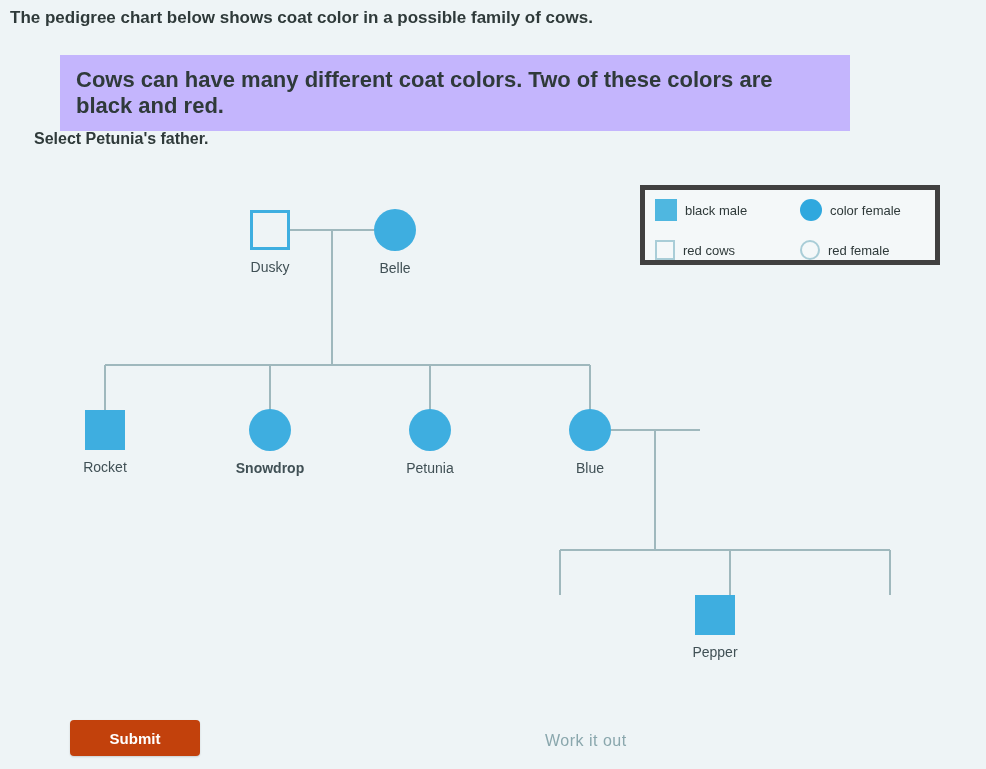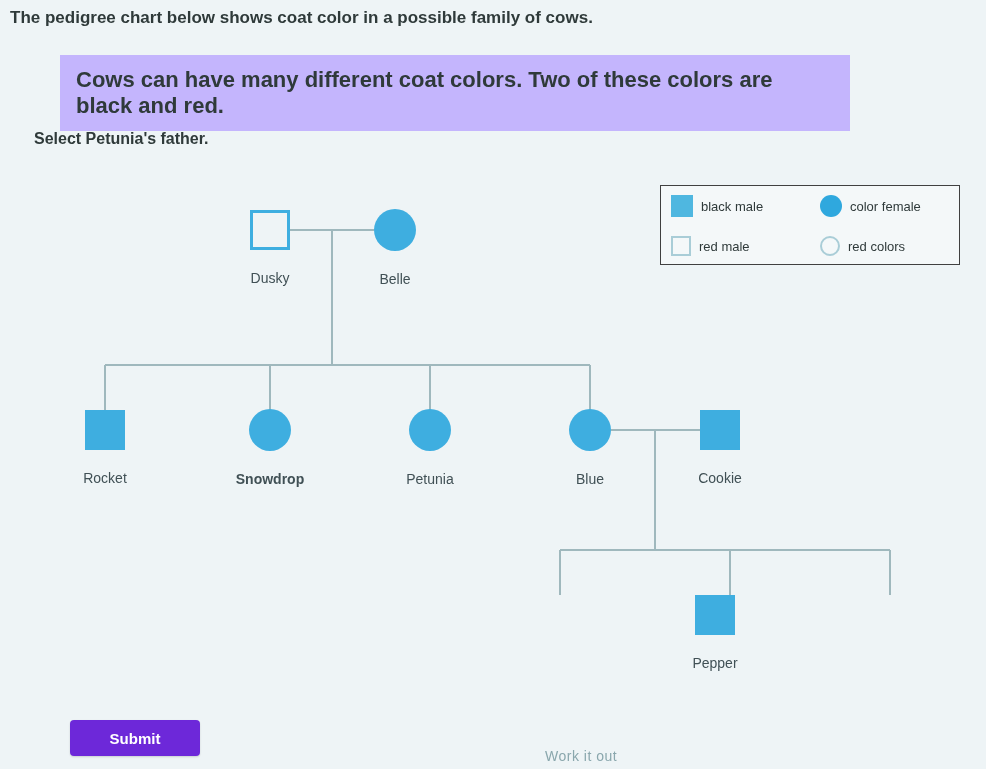--- a/index.html
+++ b/index.html
@@ -22,63 +22,63 @@
     background: #c4b5fd;
     font-size: 22px; font-weight: 600; color: #2f3a3a;
   }
   .prompt {
     position: absolute; left: 14px; top: 130px;
     font-size: 16px; font-weight: 600; color: #2f3a3a; margin-left: 20px;
   }
 
   
   .legend {
-    position: absolute; left: 660px; top: 185px;
+    position: absolute; left: 640px; top: 185px;
     width: 300px; height: 80px;
     background: rgba(255,255,255,0.35);
-    border: 1px solid #404040;
+    border: 5px solid #404040;
     font-size: 13px; color: #2f3a3a;
   }
   .legend .row { display: flex; align-items: center; height: 40px; }
   .legend .cell { display: flex; align-items: center; width: 150px; padding-left: 10px; gap: 8px; }
   .lg-sq-f { width: 22px; height: 22px; background: #4fb7e0; }
   .lg-sq-o { width: 20px; height: 20px; background: transparent; border: 2px solid #a9cdd7; }
   .lg-ci-f { width: 22px; height: 22px; background: #2fa8de; border-radius: 50%; }
   .lg-ci-o { width: 20px; height: 20px; background: transparent; border: 2px solid #a9cdd7; border-radius: 50%; }
 
   
   svg.tree { position: absolute; left: 0; top: 0; width: 986px; height: 769px; pointer-events: none; }
   svg.tree line { stroke: #9fb8bd; stroke-width: 2; }
 
   
   .node {
     position: absolute; width: 90px; text-align: center;
     font-size: 14px; color: #405055; font-weight: 500;
     cursor: pointer;
   }
   .node .shape { margin: 0 auto; }
-  .node .label { margin-top: 20px; text-align: center; }
+  .node .label { margin-top: 9px; text-align: center; }
   .sq { width: 40px; height: 40px; }
   .ci { width: 42px; height: 42px; border-radius: 50%; }
   .filled { background: #3eaee0; }
   .hollow { background: #eef4f6; border: 3px solid #3eaee0; }
 
   
   .submit {
     position: absolute; left: 70px; top: 720px;
     width: 130px; height: 36px;
-    background: #6d28d9; color: #fff;
+    background: #c2410c; color: #fff;
     border: none; border-radius: 4px;
     font-size: 15px; font-weight: 600;
     cursor: pointer;
     box-shadow: 0 1px 2px rgba(0,0,0,0.15);
   }
   .workit {
-    position: absolute; left: 545px; top: 748px;
-    font-size: 14px; color: #8aa7ad; letter-spacing: .5px;
+    position: absolute; left: 545px; top: 732px;
+    font-size: 16px; color: #8aa7ad; letter-spacing: .5px;
   }
 </style>
 </head>
 <body>
 
 <div class="page">
 
   <div class="intro">The pedigree chart below shows coat color in a possible family of cows.</div>
   <div class="info-box">Cows can have many different coat colors. Two of these colors are black and red.</div>
   <div class="prompt">Select Petunia's father.</div>
@@ -90,25 +90,25 @@
         <span>black male</span>
       </div>
       <div class="cell">
         <span class="lg-ci-f"></span>
         <span>color female</span>
       </div>
     </div>
     <div class="row">
       <div class="cell">
         <span class="lg-sq-o"></span>
-        <span>red male</span>
+        <span>red cows</span>
       </div>
       <div class="cell">
         <span class="lg-ci-o"></span>
-        <span>red colors</span>
+        <span>red female</span>
       </div>
     </div>
   </div>
 
   <svg class="tree">
 
     <line x1="290" y1="230" x2="374" y2="230"></line>
 
     <line x1="332" y1="230" x2="332" y2="365"></line>
 
@@ -147,24 +147,20 @@
     <div class="label">Snowdrop</div>
   </div>
   <div class="node" style="left:385px; top:409px;">
     <div class="shape ci filled"></div>
     <div class="label">Petunia</div>
   </div>
   <div class="node" style="left:545px; top:409px;">
     <div class="shape ci filled"></div>
     <div class="label">Blue</div>
   </div>
-  <div class="node" style="left:675px; top:410px;">
-    <div class="shape sq filled"></div>
-    <div class="label">Cookie</div>
-  </div>
 
   <div class="node" style="left:670px; top:595px;">
     <div class="shape sq filled"></div>
     <div class="label">Pepper</div>
   </div>
 
   <button class="submit">Submit</button>
   <div class="workit">Work it out</div>
 </div>
 

